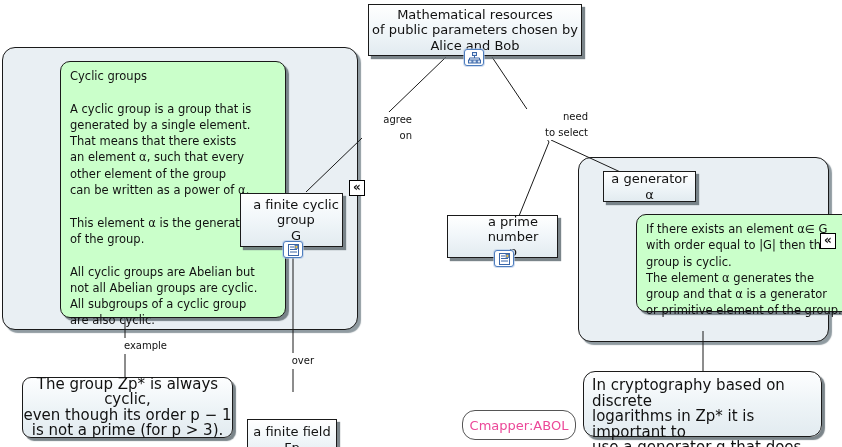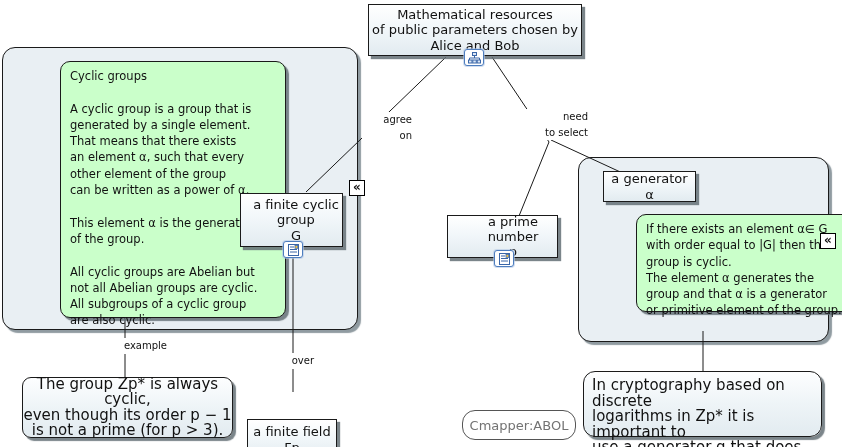--- a/index.html
+++ b/index.html
@@ -47,21 +47,21 @@
     display:flex;align-items:center;justify-content:center;z-index:4;
     box-shadow:0 0 0 1px rgba(180,200,230,.6);
   }
   .collapse-btn{
     width:16px;height:16px;background:#fff;border:1px solid #000;
     font-size:12px;font-weight:bold;line-height:13px;text-align:center;z-index:4;
     font-family:"DejaVu Sans",sans-serif;
   }
   .cmapper{
     background:#fff;border:1px solid #555;border-radius:13px;
-    font-size:13px;color:#737373;z-index:3;
+    font-size:13px;color:#ec4899;z-index:3;
     display:flex;align-items:center;justify-content:center;
   }
 </style>
 </head>
 <body>
 
 <svg class="connectors">
   <line x1="446" y1="57" x2="306" y2="192"></line>
   <line x1="492" y1="57" x2="549" y2="142"></line>
   <line x1="549" y1="142" x2="519" y2="216"></line>

